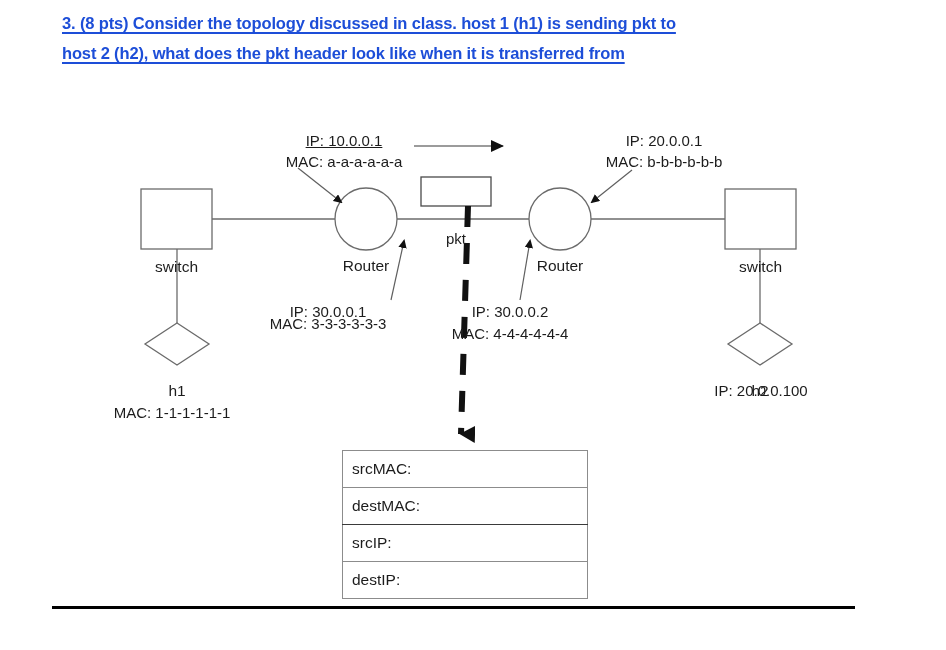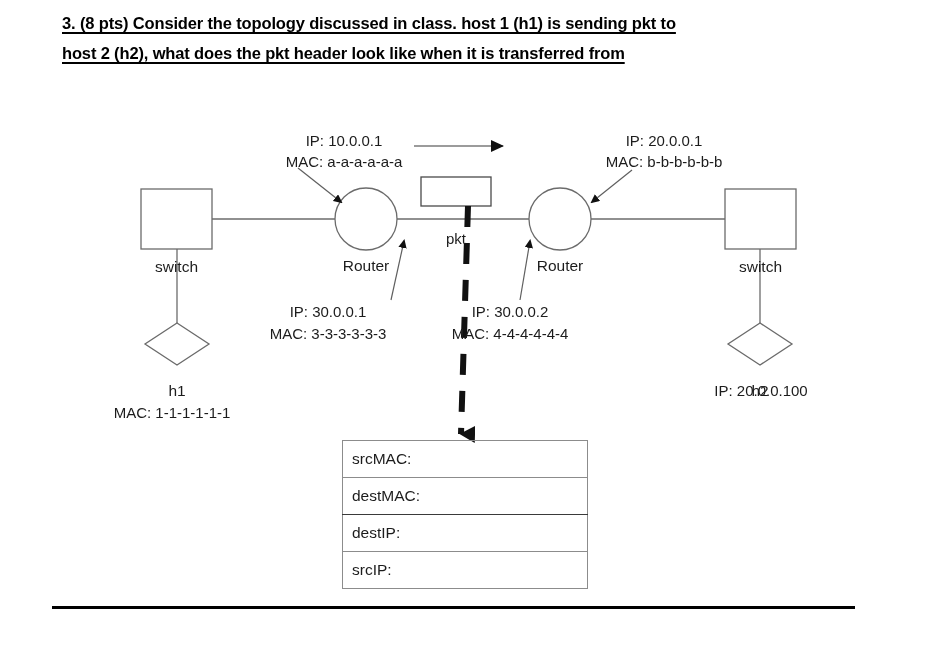--- a/index.html
+++ b/index.html
@@ -23,21 +23,21 @@
   
   .question {
     position: absolute;
     left: 62px;
     top: 8px;
     width: 782px;
     font-size: 16.5px;
     font-weight: bold;
     line-height: 30px;
     letter-spacing: -0.15px;
-    color: #000000;
+    color: #1d4ed8;
   }
   .question .q-line {
     display: block;
     text-decoration: underline;
     text-underline-offset: 3px;
     text-decoration-thickness: 1.6px;
     white-space: nowrap;
   }
 
   
@@ -69,21 +69,21 @@
     color: #1c1c1c;
     text-align: center;
     white-space: nowrap;
     margin-top: 48px;
   }
 
   
   .hdr-table {
     position: absolute;
     left: 342px;
-    top: 440px;
+    top: 450px;
     width: 246px;
     border-collapse: collapse;
   }
   .hdr-table td {
     height: 36px;
     border: 1px solid #8c8c8c;
     padding: 0 0 0 9px;
     font-size: 15.5px;
     color: #1c1c1c;
     vertical-align: middle;
@@ -160,48 +160,48 @@
   </div>
 
   <div class="node-text" style="left:141px; top:210px; width:71px;">switch</div>
   <div class="node-text" style="left:725px; top:210px; width:71px;">switch</div>
   <div class="node-text" style="left:326px; top:209px; width:80px;">Router</div>
   <div class="node-text" style="left:520px; top:209px; width:80px;">Router</div>
   <div class="node-text" style="left:147px; top:334px; width:60px;">h1</div>
   <div class="node-text" style="left:730px; top:334px; width:60px;">h2</div>
   <div class="node-text" style="left:421px; top:182px; width:70px; font-size:15px;">pkt</div>
 
-  <div class="lbl center" style="left:254px; top:131px; width:180px;">IP: 10.0.0.1</div>
+  <div class="lbl center" style="left:254px; top:131px; width:180px;text-decoration:underline;">IP: 10.0.0.1</div>
   <div class="lbl center" style="left:245px; top:152px; width:198px;text-align:center;">MAC: a-a-a-a-a-a</div>
 
   <div class="lbl center" style="left:574px; top:131px; width:180px;">IP: 20.0.0.1</div>
   <div class="lbl center" style="left:565px; top:152px; width:198px;">MAC: b-b-b-b-b-b</div>
 
   <div class="lbl center" style="left:238px; top:302px; width:180px;">IP: 30.0.0.1</div>
-  <div class="lbl center" style="left:228px; top:324px; width:200px;">MAC: 3-3-3-3-3-3</div>
+  <div class="lbl center" style="left:228px; top:314px; width:200px;">MAC: 3-3-3-3-3-3</div>
 
   <div class="lbl center" style="left:420px; top:302px; width:180px;">IP: 30.0.0.2</div>
   <div class="lbl center" style="left:410px; top:324px; width:200px;">MAC: 4-4-4-4-4-4</div>
 
   <div class="lbl center" style="left:66px; top:403px; width:212px;">MAC: 1-1-1-1-1-1</div>
 
   <div class="lbl center" style="left:661px; top:381px; width:200px;">IP: 20.0.0.100</div>
 
   <table class="hdr-table">
     <tbody>
       <tr>
         <td>srcMAC:</td>
       </tr>
       <tr class="thick-bottom">
         <td>destMAC:</td>
       </tr>
       <tr>
+        <td>srcIP:</td>
+      </tr>
+      <tr>
         <td>destIP:</td>
-      </tr>
-      <tr>
-        <td>srcIP:</td>
       </tr>
     </tbody>
   </table>
 
   <div class="bottom-rule"></div>
 
 </div>
 
 </body></html>

